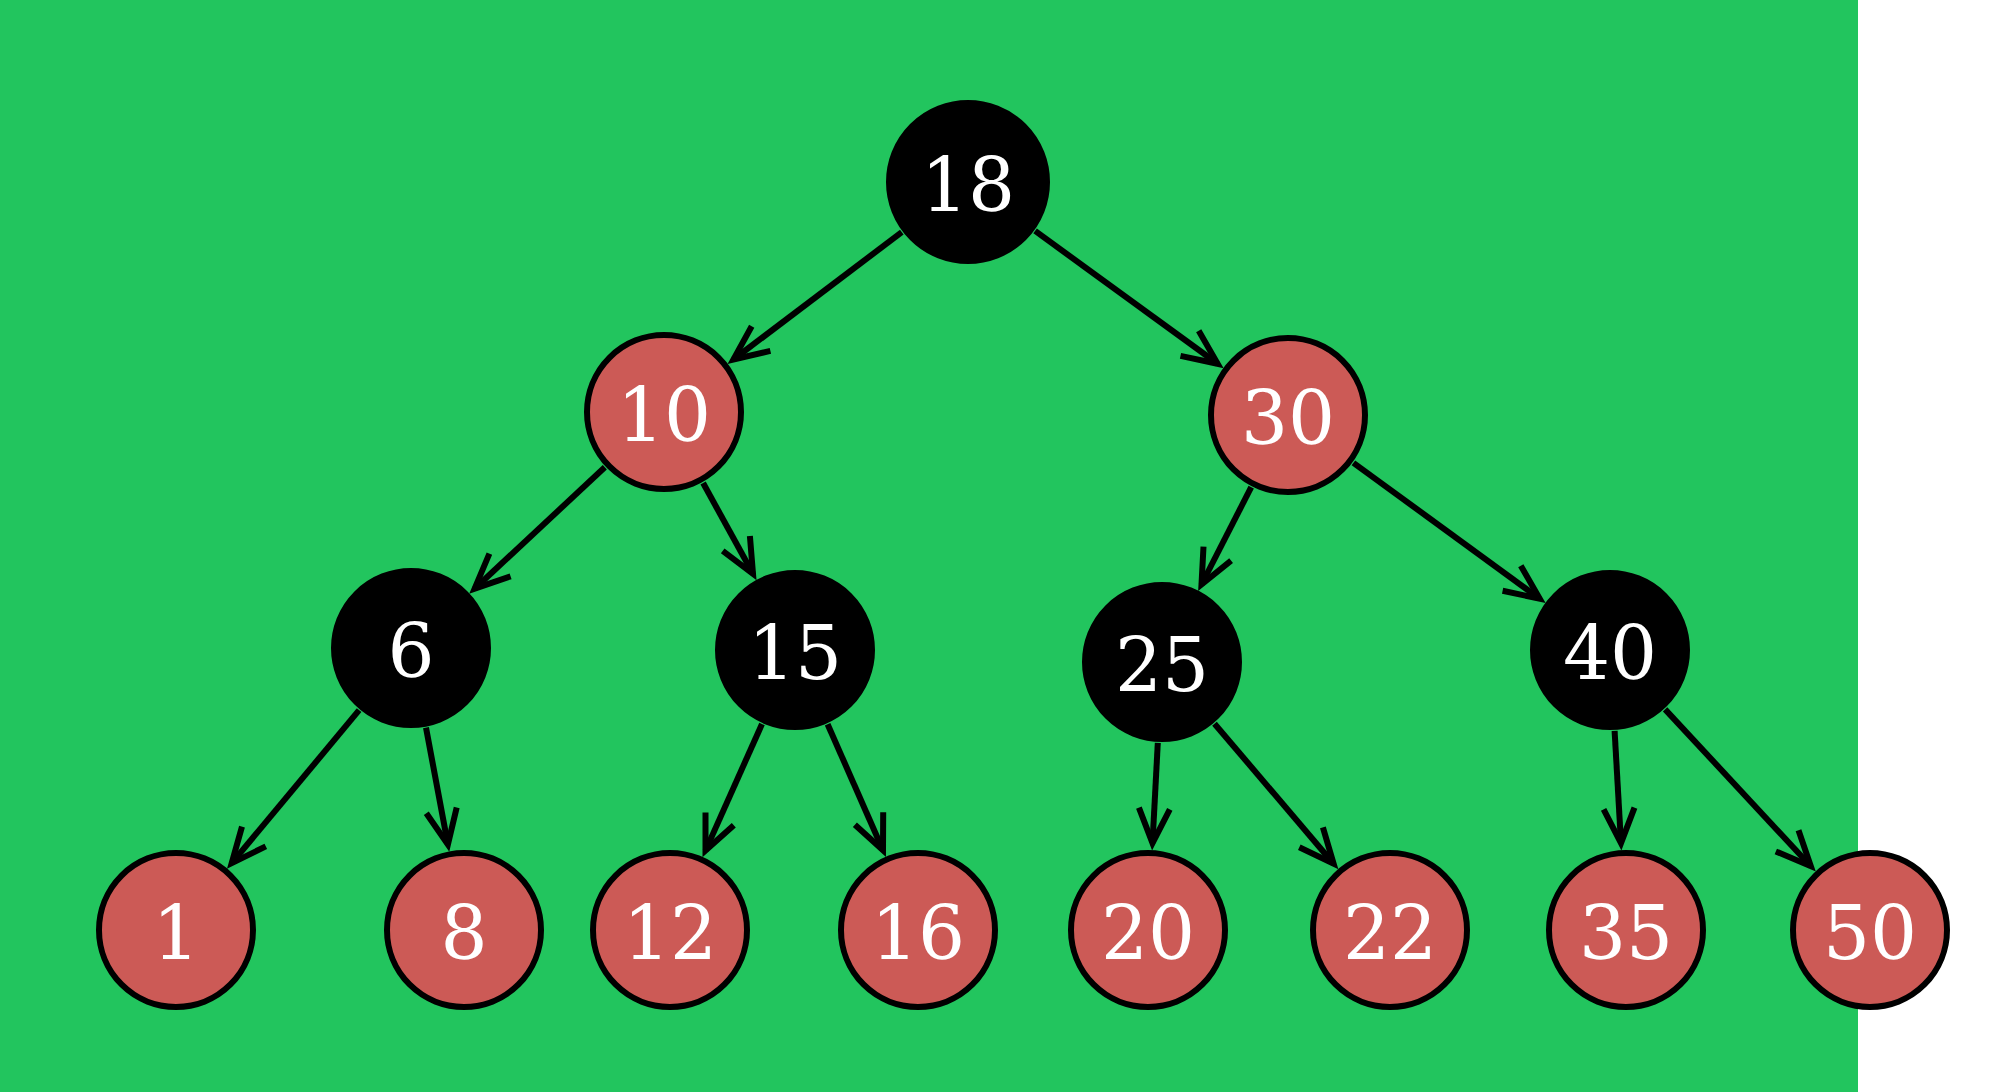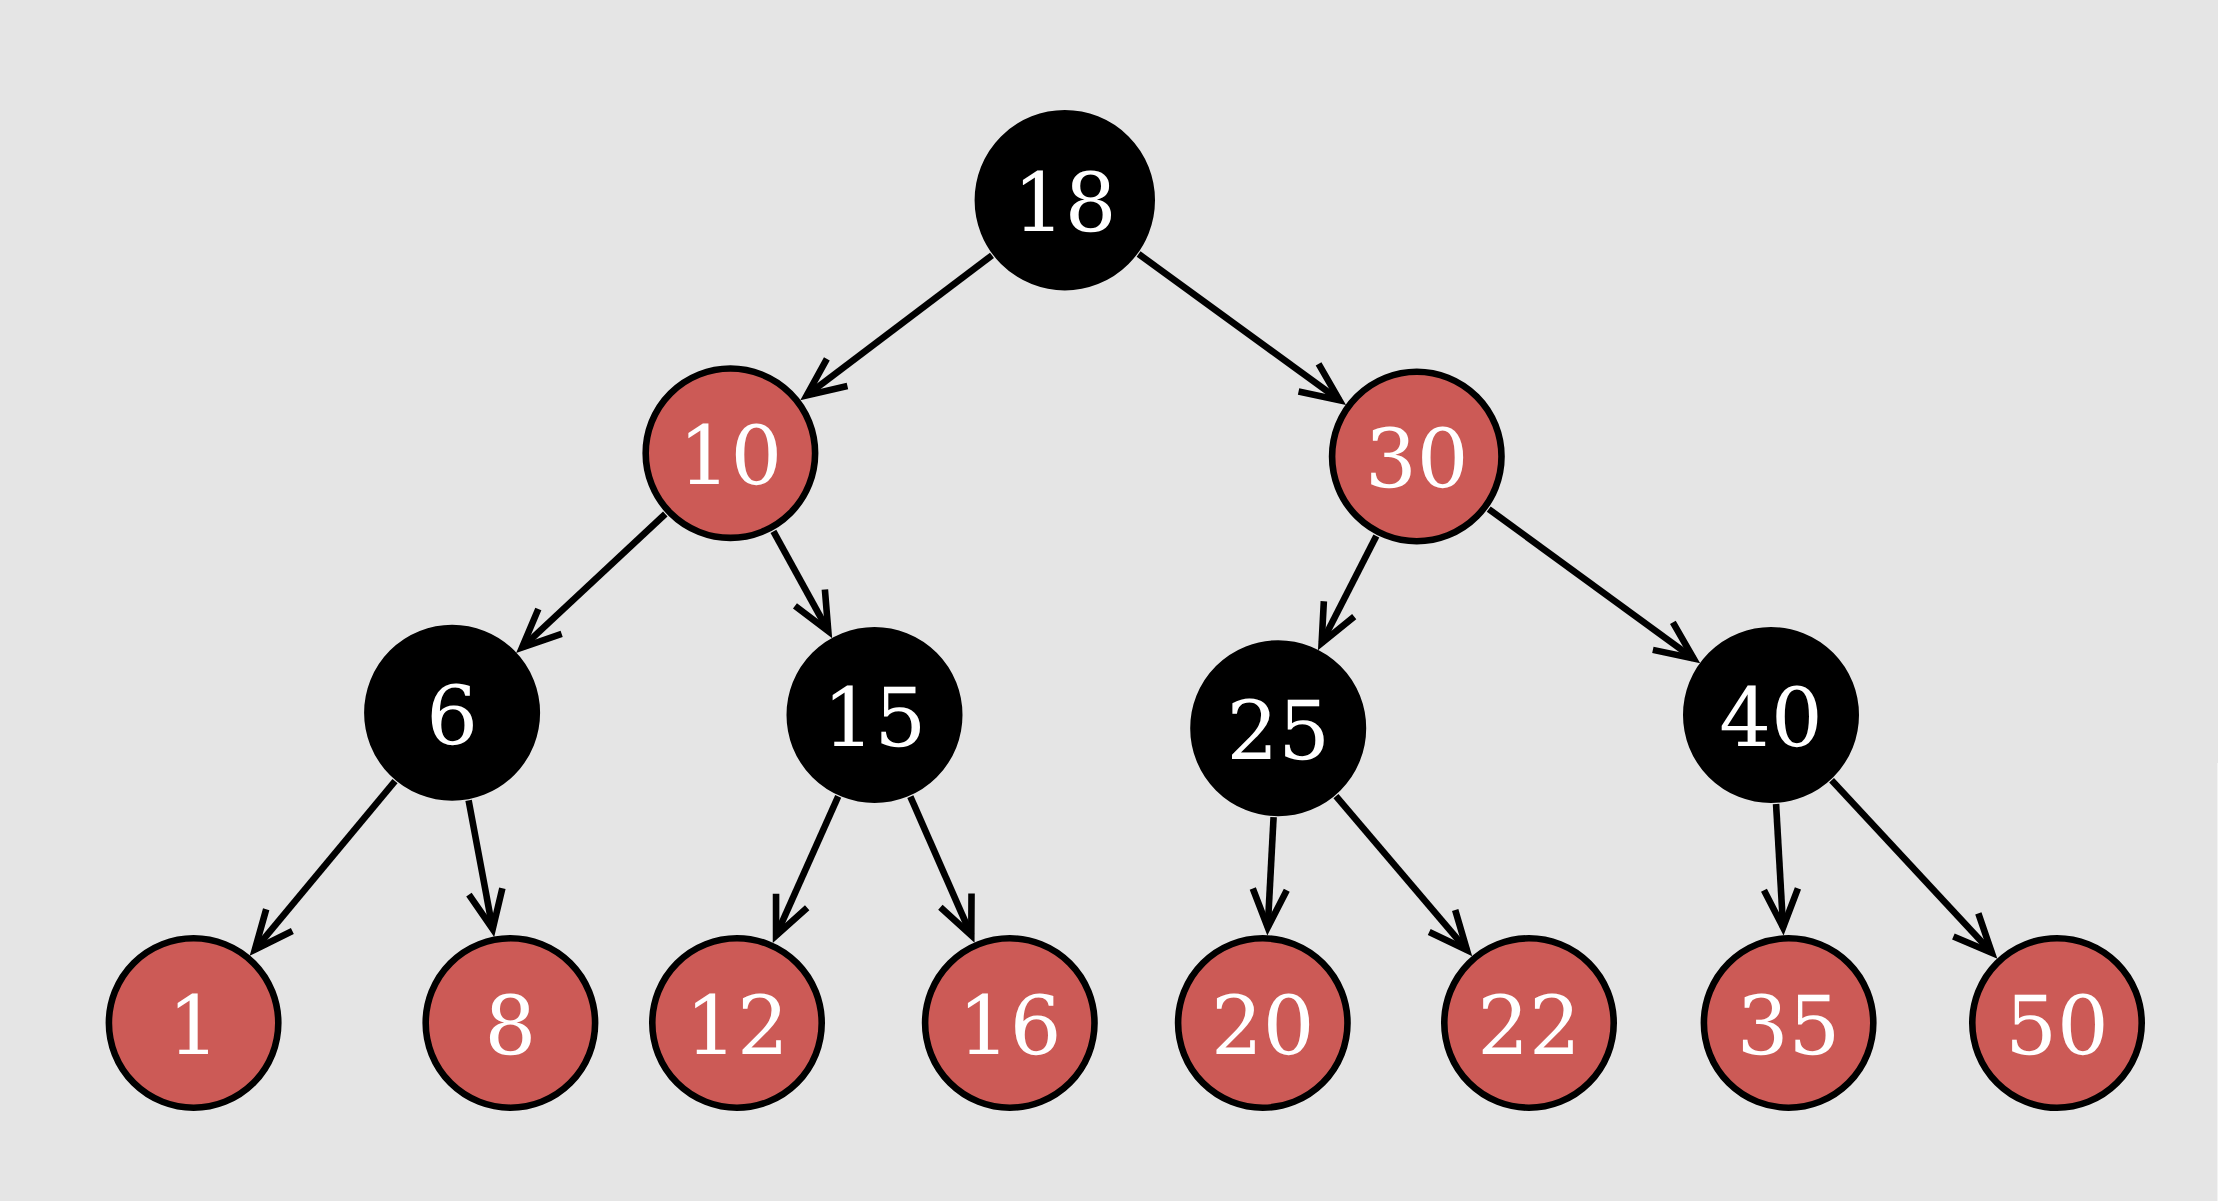--- a/index.html
+++ b/index.html
@@ -8,23 +8,23 @@
     background: #ffffff;
   }
   body {
     width: 2016px;
     height: 1092px;
     overflow: hidden;
     font-family: "DejaVu Serif", serif;
   }
   #canvas-wrap {
     position: relative;
-    width: 2016px;
+    width: 1858px;
     height: 1092px;
-    background: #e5e5e5;
+    background: #22c55e;
   }
   svg#tree-svg {
     position: absolute;
     left: 0;
     top: 0;
     width: 2016px;
     height: 1092px;
     display: block;
   }
   .node-circle {

